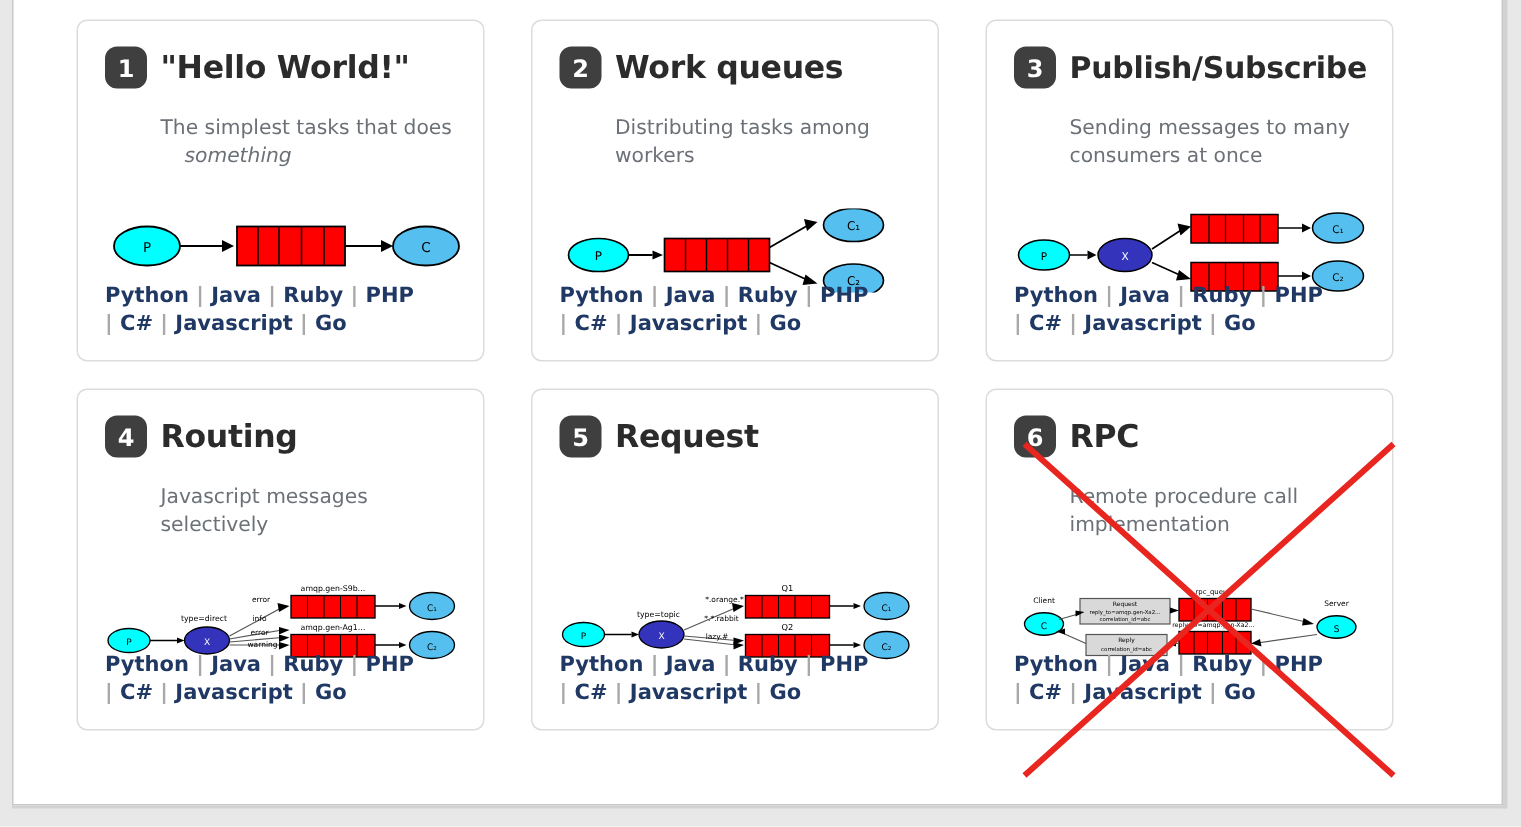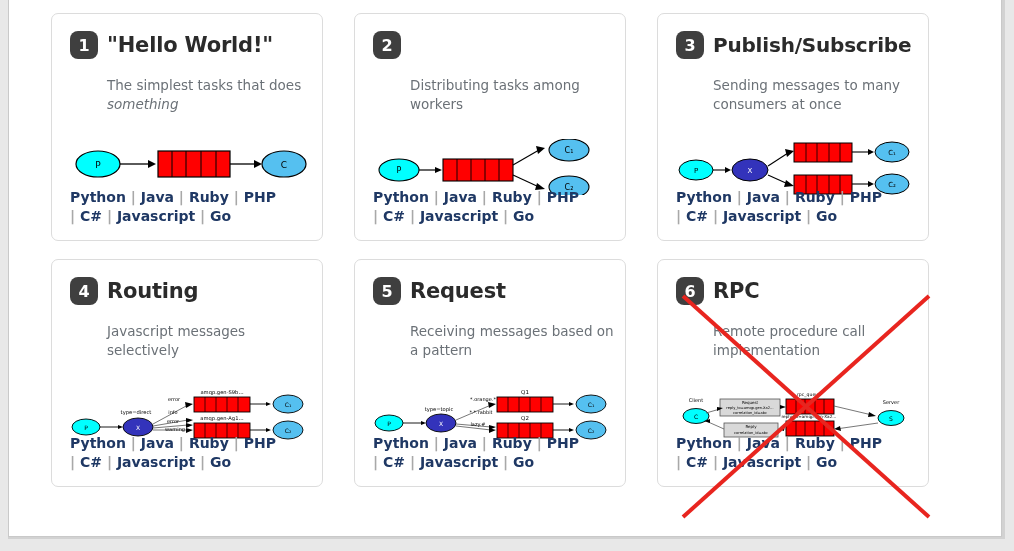--- a/index.html
+++ b/index.html
@@ -42,21 +42,21 @@
   .card-title{
     font-size:21px;font-weight:bold;color:#2b2b2b;white-space:nowrap;
     letter-spacing:-0.2px;
   }
   .card-title.small{font-size:20px;}
 
   .card-desc{
     margin-left:37px;margin-top:14px;
     color:#6b7177;font-size:13.5px;line-height:19px;width:205px;
   }
-  .card-desc i{}
+  .card-desc i{margin-left:16px;}
 
   .card-diagram{
     position:absolute;left:18px;right:14px;top:125px;height:62px;
   }
   .card-diagram svg{display:block;}
 
   .card-links{
     position:absolute;left:18px;right:29px;bottom:14px;
     font-size:14px;font-weight:bold;line-height:19px;color:#1f3864;
   }
@@ -108,20 +108,21 @@
           </div>
           <div class="card-links">
             <span>Python</span><span class="sep"> | </span><span>Java</span><span class="sep"> | </span><span>Ruby</span><span class="sep"> | </span><span>PHP</span><br>
             <span class="sep">| </span><span>C#</span><span class="sep"> | </span><span>Javascript</span><span class="sep"> | </span><span>Go</span>
           </div>
         </div>
 
         <div class="card">
           <div class="card-head">
             <div class="badge">2</div>
+            <div class="card-title">Work queues</div>
           </div>
           <div class="card-desc">Distributing tasks among workers</div>
           <div class="card-diagram">
             <svg width="240" height="56" viewBox="0 0 240 56">
               <ellipse cx="26" cy="31" rx="20" ry="11" fill="#00ffff" stroke="#000" stroke-width="1.1"></ellipse>
               <text x="26" y="34" font-size="8" text-anchor="middle" font-family="DejaVu Sans, sans-serif">P</text>
               <line x1="46" y1="31" x2="62" y2="31" stroke="#000" stroke-width="1.2"></line>
               <polygon points="62,28 69,31 62,34" fill="#000"></polygon>
               <rect x="70" y="20" width="70" height="22" fill="#ff0000" stroke="#000" stroke-width="1.1"></rect>
               <line x1="84" y1="20" x2="84" y2="42" stroke="#000" stroke-width="0.9"></line>
@@ -244,21 +245,20 @@
             <span>Python</span><span class="sep"> | </span><span>Java</span><span class="sep"> | </span><span>Ruby</span><span class="sep"> | </span><span>PHP</span><br>
             <span class="sep">| </span><span>C#</span><span class="sep"> | </span><span>Javascript</span><span class="sep"> | </span><span>Go</span>
           </div>
         </div>
 
         <div class="card">
           <div class="card-head">
             <div class="badge">5</div>
             <div class="card-title">Request</div>
           </div>
-          <div class="card-desc">Receiving messages based on a pattern</div>
           <div class="card-diagram">
             <svg width="240" height="58" viewBox="0 0 240 58">
               <ellipse cx="16" cy="38" rx="14" ry="8" fill="#00ffff" stroke="#000" stroke-width="0.9"></ellipse>
               <text x="16" y="41" font-size="6" text-anchor="middle" font-family="DejaVu Sans, sans-serif">P</text>
               <line x1="30" y1="38" x2="48" y2="38" stroke="#000" stroke-width="0.9"></line>
               <polygon points="48,36 53,38 48,40" fill="#000"></polygon>
               <ellipse cx="68" cy="38" rx="15" ry="9" fill="#3333bb" stroke="#000" stroke-width="0.9"></ellipse>
               <text x="68" y="41" font-size="6" fill="#fff" text-anchor="middle" font-family="DejaVu Sans, sans-serif">X</text>
               <text x="66" y="26" font-size="5.2" text-anchor="middle" font-family="DejaVu Sans, sans-serif">type=topic</text>
               <path d="M83 35 L118 20" stroke="#555" stroke-width="0.8" fill="none"></path>

